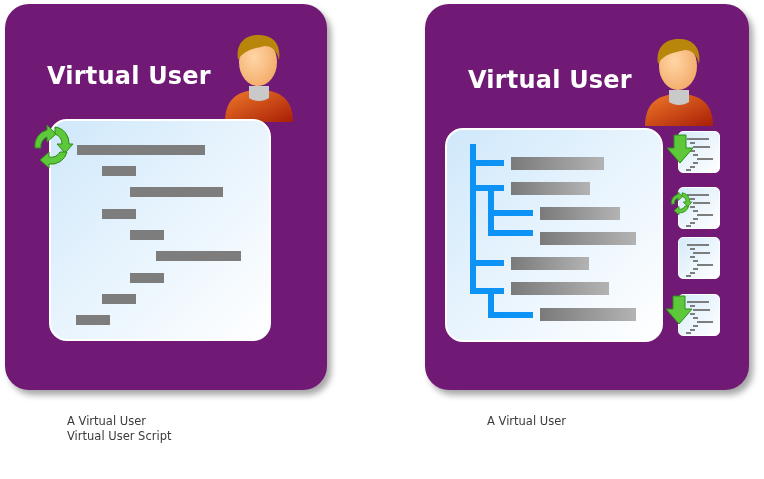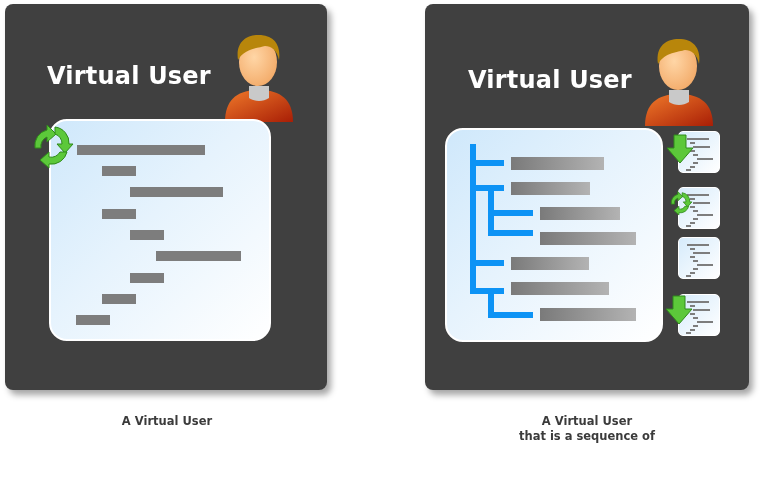--- a/index.html
+++ b/index.html
@@ -1,29 +1,29 @@
 <!DOCTYPE html>
 <html><head>
 <meta charset="utf-8">
 <style>
   html, body { margin:0; padding:0; background:#ffffff; }
   body { width:764px; height:479px; position:relative; overflow:hidden; font-family:"DejaVu Sans", sans-serif; }
-  .card { position:absolute; background:#404040; border-radius:8px; box-shadow:4px 5px 6px rgba(0,0,0,0.35); }
+  .card { position:absolute; background:#701a75; border-radius:24px; box-shadow:4px 5px 6px rgba(0,0,0,0.35); }
   .card-title { position:absolute; color:#ffffff; font-family:"DejaVu Sans", sans-serif; font-weight:bold; font-size:24px; letter-spacing:0.2px; }
   .avatar { position:absolute; width:76px; height:96px; }
   .panel { position:absolute; border-radius:18px; border:2px solid #ffffff;
            background:linear-gradient(135deg,#cfe8fb 0%,#e6f3fd 45%,#ffffff 100%); box-sizing:border-box; }
   .bar { position:absolute; height:10px; background:#7d7d7d; filter:blur(0.5px); }
   .bar.grad { height:13px; background:linear-gradient(90deg,#7a7a7a,#b3b3b3); }
   .tree { position:absolute; background:#0d93f5; }
   .mini { position:absolute; width:42px; height:42px; border-radius:5px;
           background:linear-gradient(135deg,#d6ebfb,#ffffff); border:1px solid #ffffff; box-sizing:border-box; }
   .mini i { position:absolute; height:2px; background:#7d7d7d; display:block; }
   .icon { position:absolute; }
-  .caption { position:absolute; text-align:center; color:#3b3b3b; font-size:11.5px; line-height:15px; width:200px; font-family:"DejaVu Sans", sans-serif;font-weight:bold; }
+  .caption { position:absolute; text-align:left; color:#3b3b3b; font-size:11.5px; line-height:15px; width:200px; font-family:"DejaVu Sans", sans-serif; }
 </style>
 </head>
 <body>
 
 <div class="card" style="left:5px;top:4px;width:322px;height:386px;">
   <div class="card-title" style="left:42px;top:58px;">Virtual User</div>
 
   <svg class="avatar" style="left:216px;top:26px;" viewBox="0 0 76 96">
     <defs>
       <linearGradient id="shirtL" x1="0" y1="0" x2="1" y2="1">
@@ -159,17 +159,17 @@
       <path d="M40 30 A16 16 0 0 1 22 42 L22 46 L13 38 L22 30 L22 35 A10 10 0 0 0 33 30 Z"></path>
     </g>
   </svg>
   <svg class="icon" style="left:240px;top:291px;width:28px;height:30px;" viewBox="0 0 28 30">
     <path d="M8 1 L20 1 L20 14 L27 14 L14 29 L1 14 L8 14 Z" fill="#5cc83a" stroke="#2f8a1a" stroke-width="1"></path>
   </svg>
 </div>
 
 <div class="caption" style="left:67px;top:414px;">
   <div>A Virtual User</div>
+  <div>Virtual User Script</div>
 </div>
 <div class="caption" style="left:487px;top:414px;">
   <div>A Virtual User</div>
-  <div>that is a sequence of</div>
 </div>
 
 </body></html>

